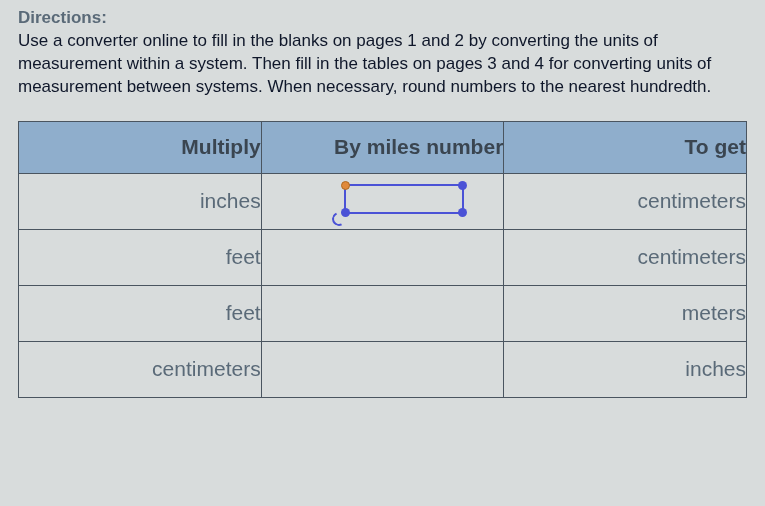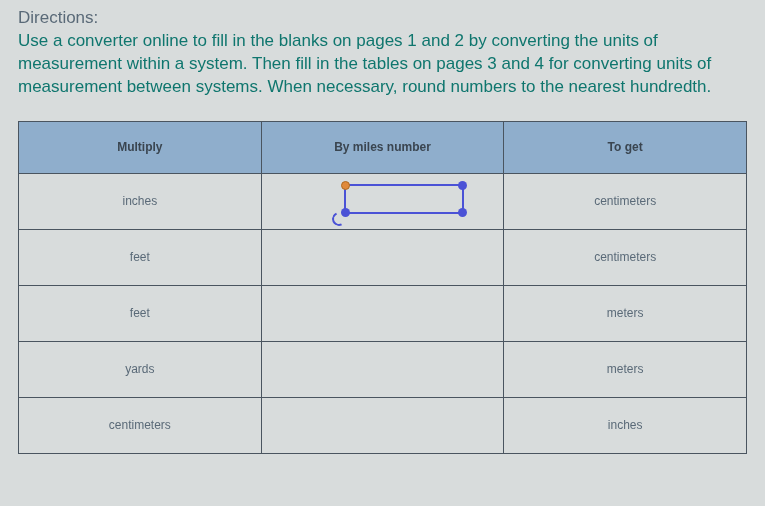--- a/index.html
+++ b/index.html
@@ -10,38 +10,39 @@
       font-family: Arial, Helvetica, sans-serif;
       color: #5a6a78;
       padding: 8px 18px 0 18px;
       overflow: hidden;
       filter: blur(0.6px);
     }
     .directions-title {
       font-size: 17px;
       color: #5a6a78;
       margin-bottom: 2px;
+      font-weight: bold;
     }
     .directions-body {
       font-size: 17px;
       line-height: 1.35;
-      color: #0f766e;
+      color: #0f172a;
       margin-bottom: 22px;
     }
     table {
       border-collapse: collapse;
       width: 100%;
       table-layout: fixed;
     }
     th, td {
       border: 1px solid #4a5560;
-      text-align: center;
+      text-align: right;
       vertical-align: middle;
       height: 56px;
-      font-size: 12px;
+      font-size: 21px;
       color: #5a6a78;
     }
     th {
       background: #8faecc;
       color: #3a4550;
       font-weight: 600;
       height: 52px;
     }
     td.blank {
       background: #d8dcdc;
@@ -118,23 +119,18 @@
       <td>feet</td>
       <td class="blank"></td>
       <td>centimeters</td>
     </tr>
     <tr>
       <td>feet</td>
       <td class="blank"></td>
       <td>meters</td>
     </tr>
     <tr>
-      <td>yards</td>
-      <td class="blank"></td>
-      <td>meters</td>
-    </tr>
-    <tr>
       <td>centimeters</td>
       <td class="blank"></td>
       <td>inches</td>
     </tr>
   </tbody>
 </table>
 
 </body></html>

